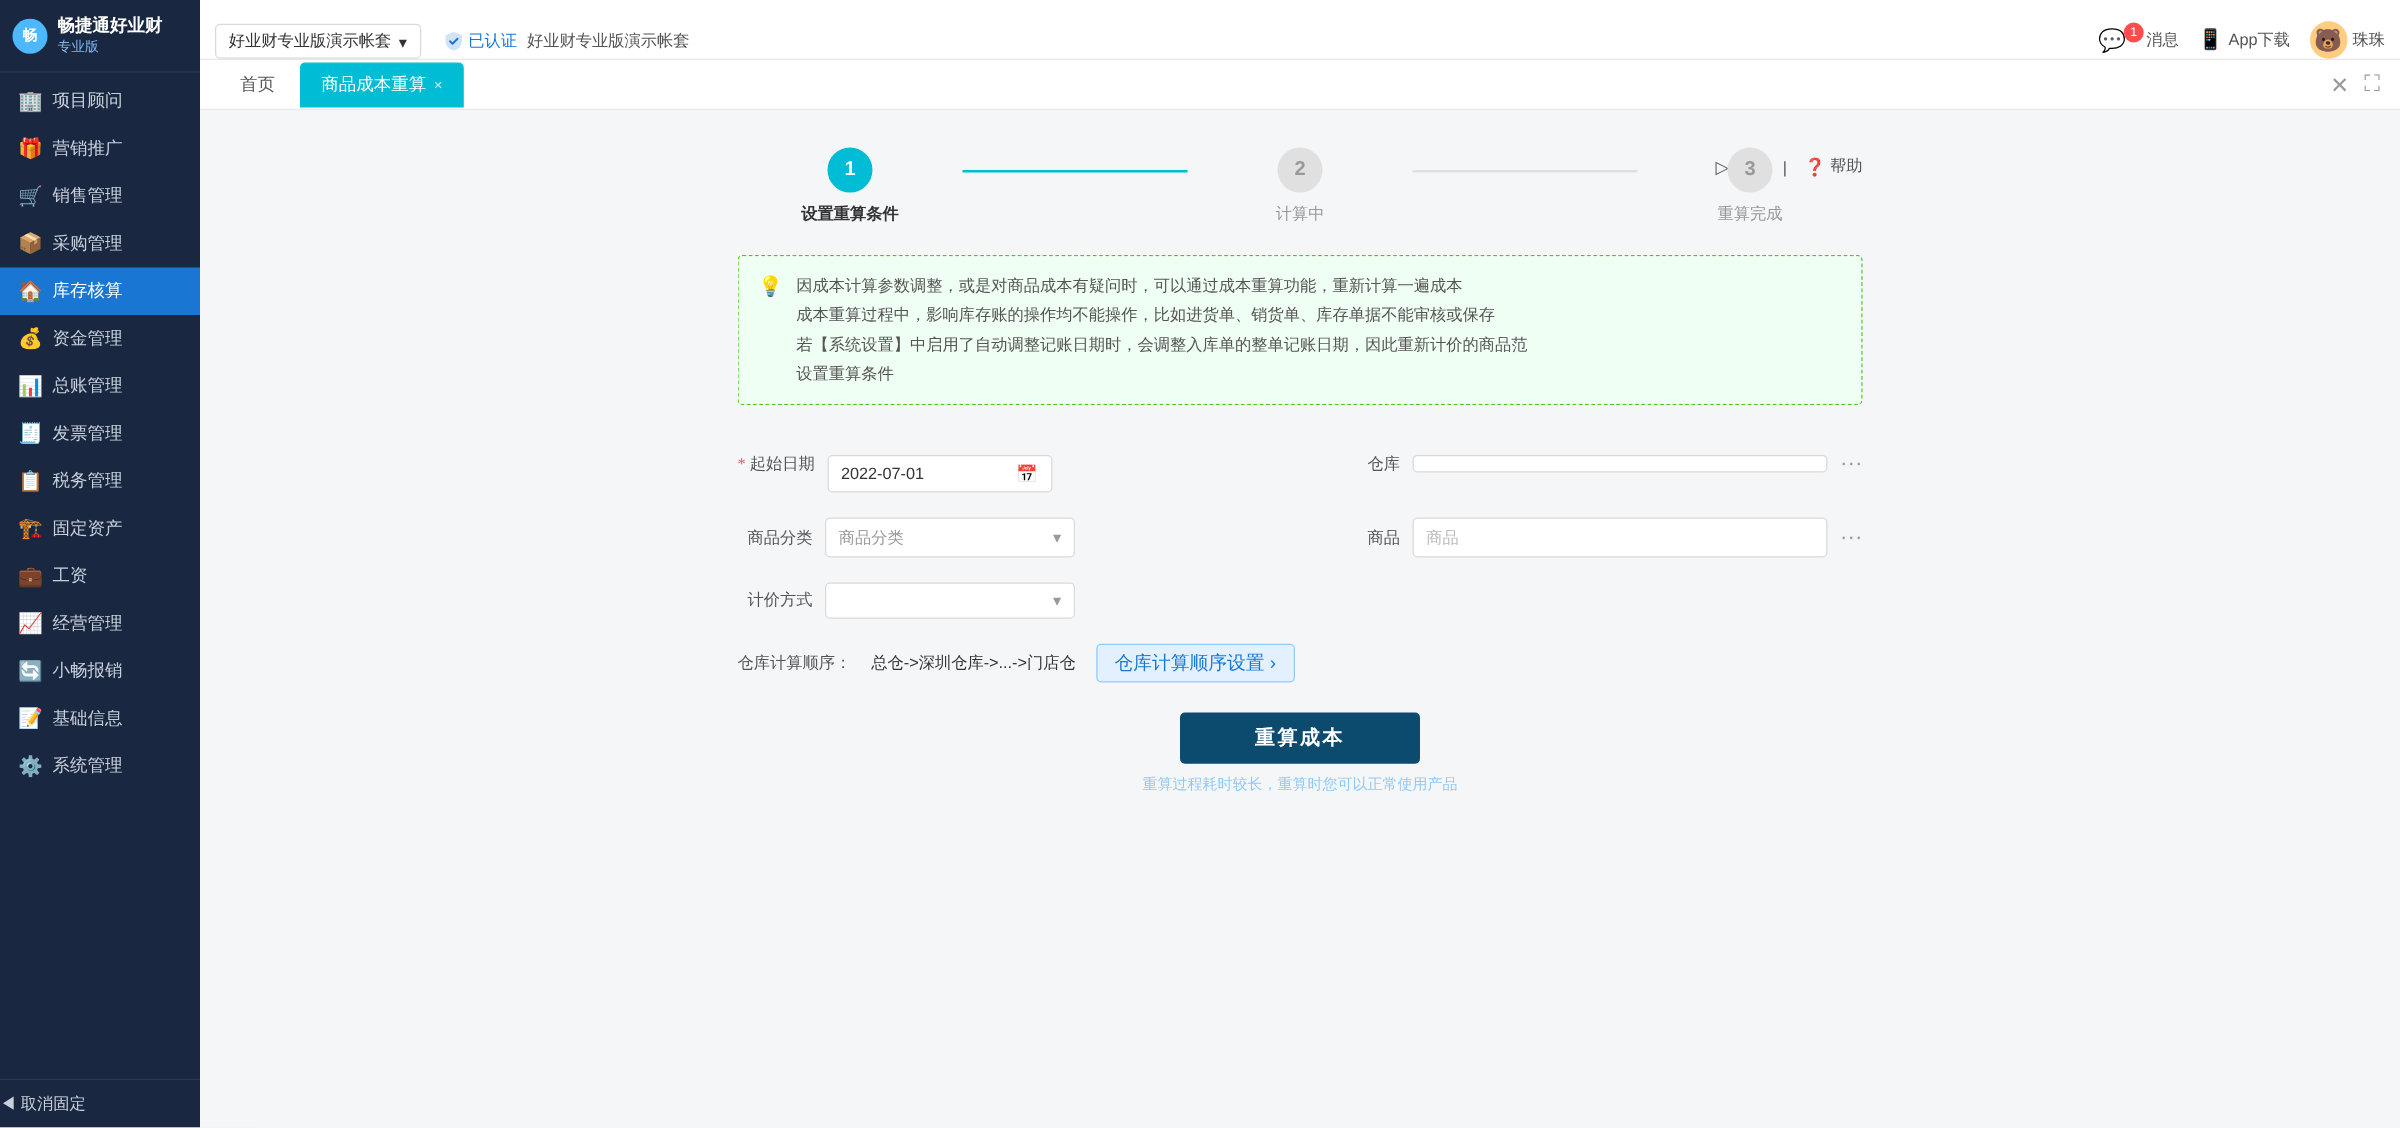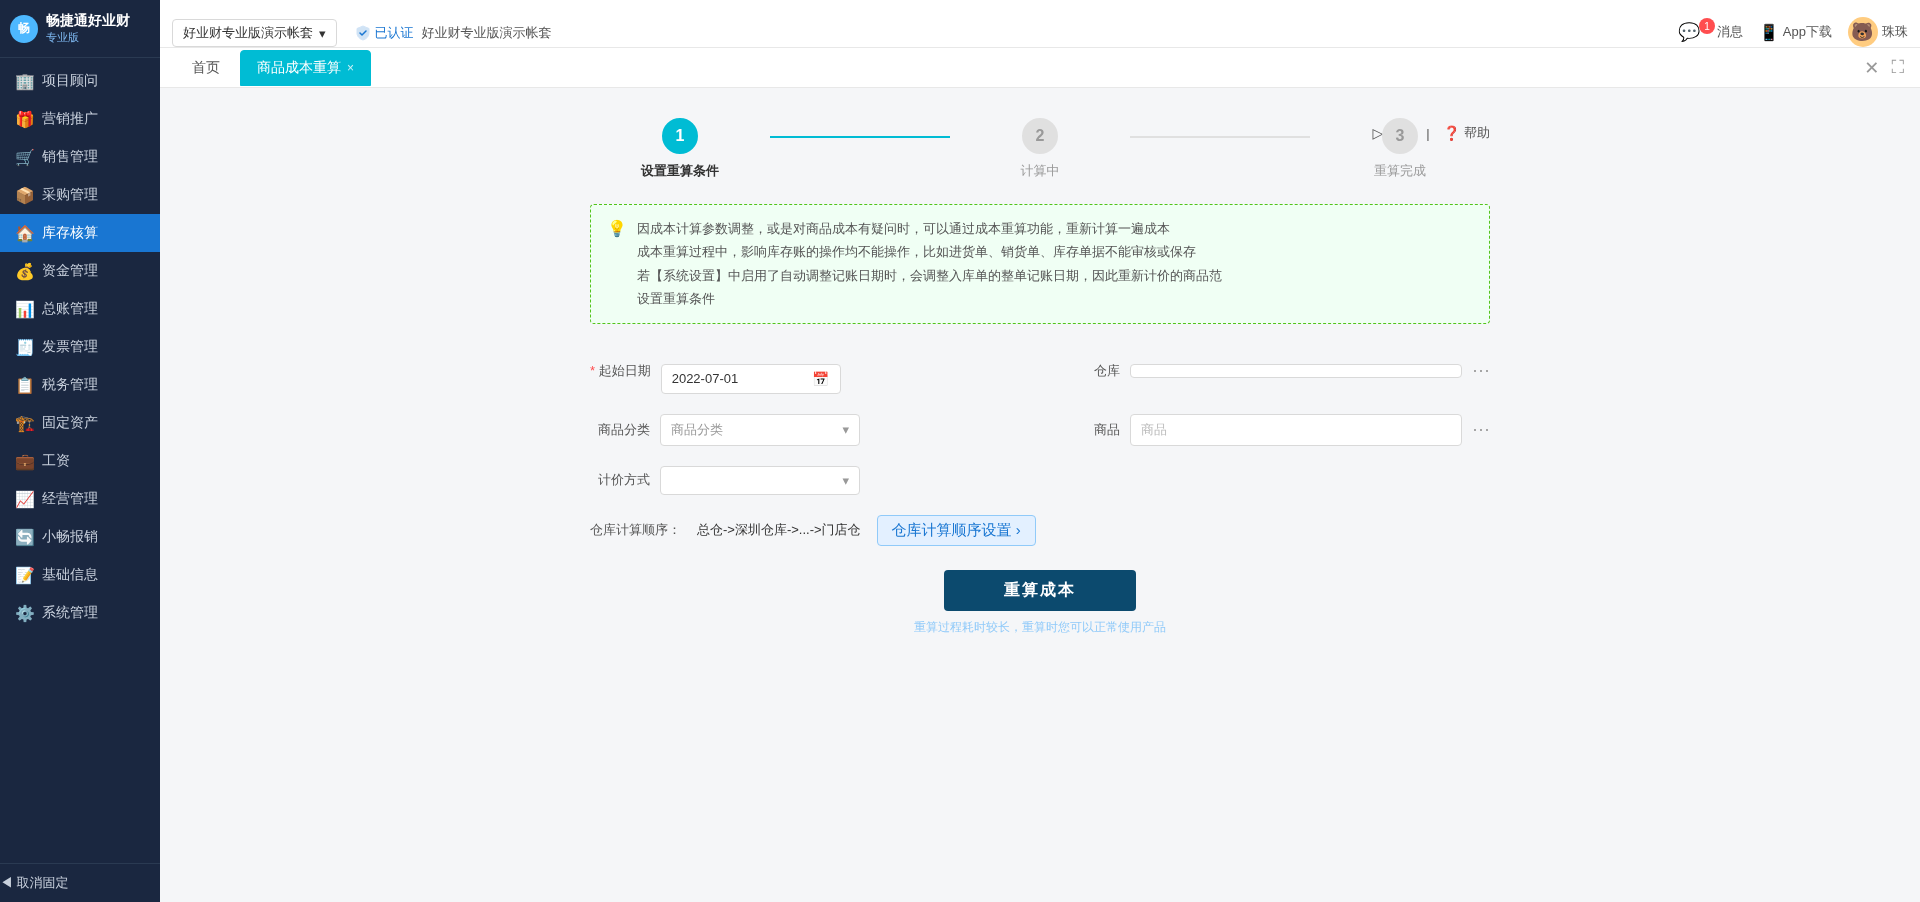--- a/index.html
+++ b/index.html
@@ -147,21 +147,21 @@
 
     
     .form-area { max-width: 900px; margin: 0 auto; }
     .form-row {
       display: flex; align-items: center;
       margin-bottom: 20px; gap: 40px;
     }
     .form-field {
       display: flex; align-items: center; gap: 10px; flex: 1;
     }
-    .form-label { font-size: 13px; color: #555; white-space: nowrap; min-width: 60px; text-align: right; }
+    .form-label { font-size: 13px; color: #555; white-space: nowrap; min-width: 60px; text-align: right; font-family: Liberation Serif, serif; }
     .form-label.required::before { content: '* '; color: #ff4d4f; }
     .form-input {
       border: 1px solid #d9d9d9; border-radius: 4px;
       padding: 6px 10px; font-size: 13px; color: #333;
       background: #fff; min-width: 160px;
       display: flex; align-items: center; gap: 6px;
     }
     .form-input-text { flex: 1; }
     .form-select {
       border: 1px solid #d9d9d9; border-radius: 4px;

